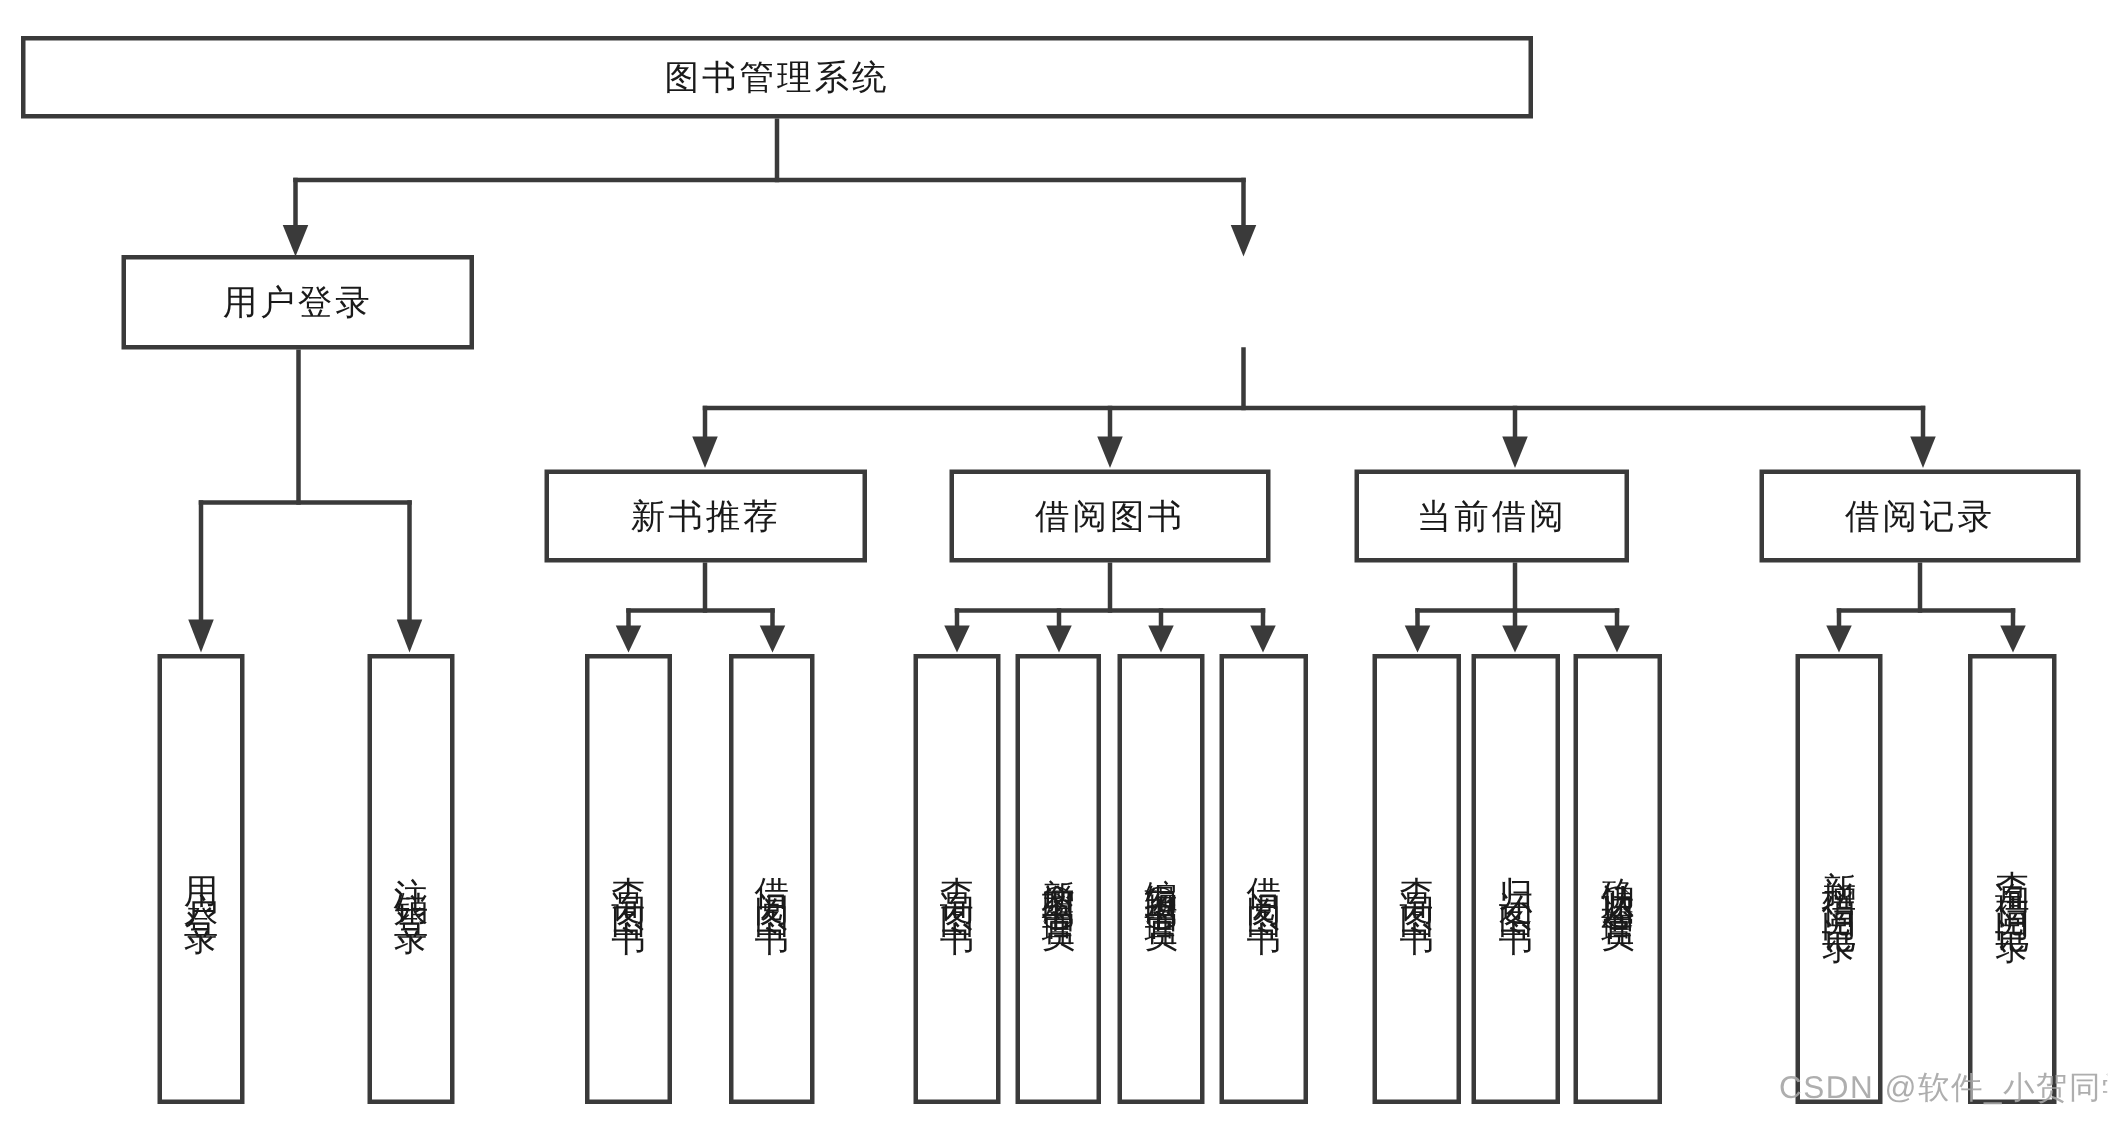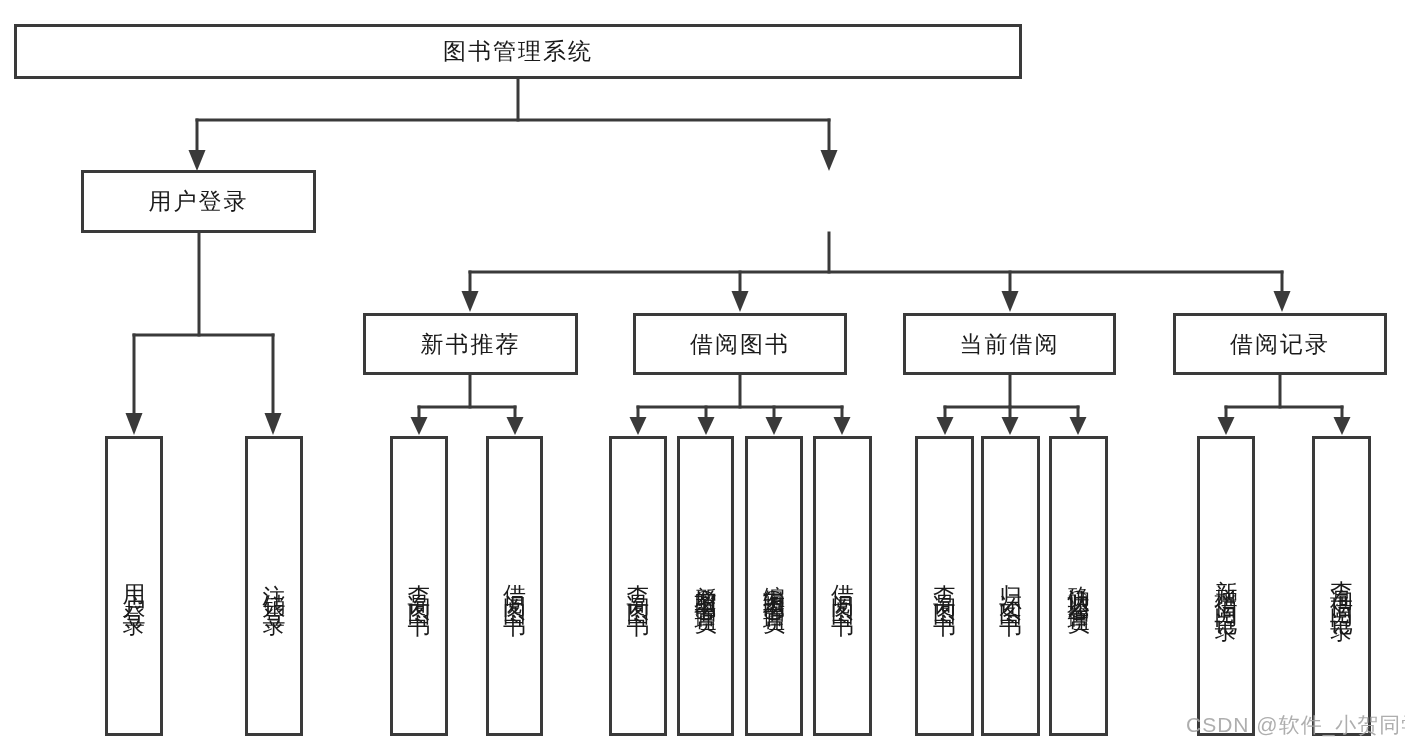--- a/index.html
+++ b/index.html
@@ -107,21 +107,21 @@
       <polygon points="1333.5,417 1350.5,417 1342,435"></polygon>
     </g>
   </svg>
 
   <div class="hbox" style="left:14px; top:24px; width:1008px; height:55px;">图书管理系统</div>
 
   <div class="hbox" style="left:81px; top:170px; width:235px; height:63px;">用户登录</div>
 
   <div class="hbox" style="left:363px; top:313px; width:215px; height:62px;">新书推荐</div>
   <div class="hbox" style="left:633px; top:313px; width:214px; height:62px;">借阅图书</div>
-  <div class="hbox" style="left:903px; top:313px; width:213px; height:62px;">当前借阅</div>
+  <div class="hbox" style="left:903px; top:313px; width:183px; height:62px;">当前借阅</div>
   <div class="hbox" style="left:1173px; top:313px; width:214px; height:62px;">借阅记录</div>
 
   <div class="vbox" style="left:105px; width:58px;">用户登录</div>
   <div class="vbox" style="left:245px; width:58px;">注销登录</div>
 
   <div class="vbox" style="left:390px; width:58px;">查询图书</div>
   <div class="vbox" style="left:486px; width:57px;">借阅图书</div>
 
   <div class="vbox" style="left:609px; width:58px;">查询图书</div>
   <div class="vbox long" style="left:677px; width:57px;">新增图书（管理员）</div>

